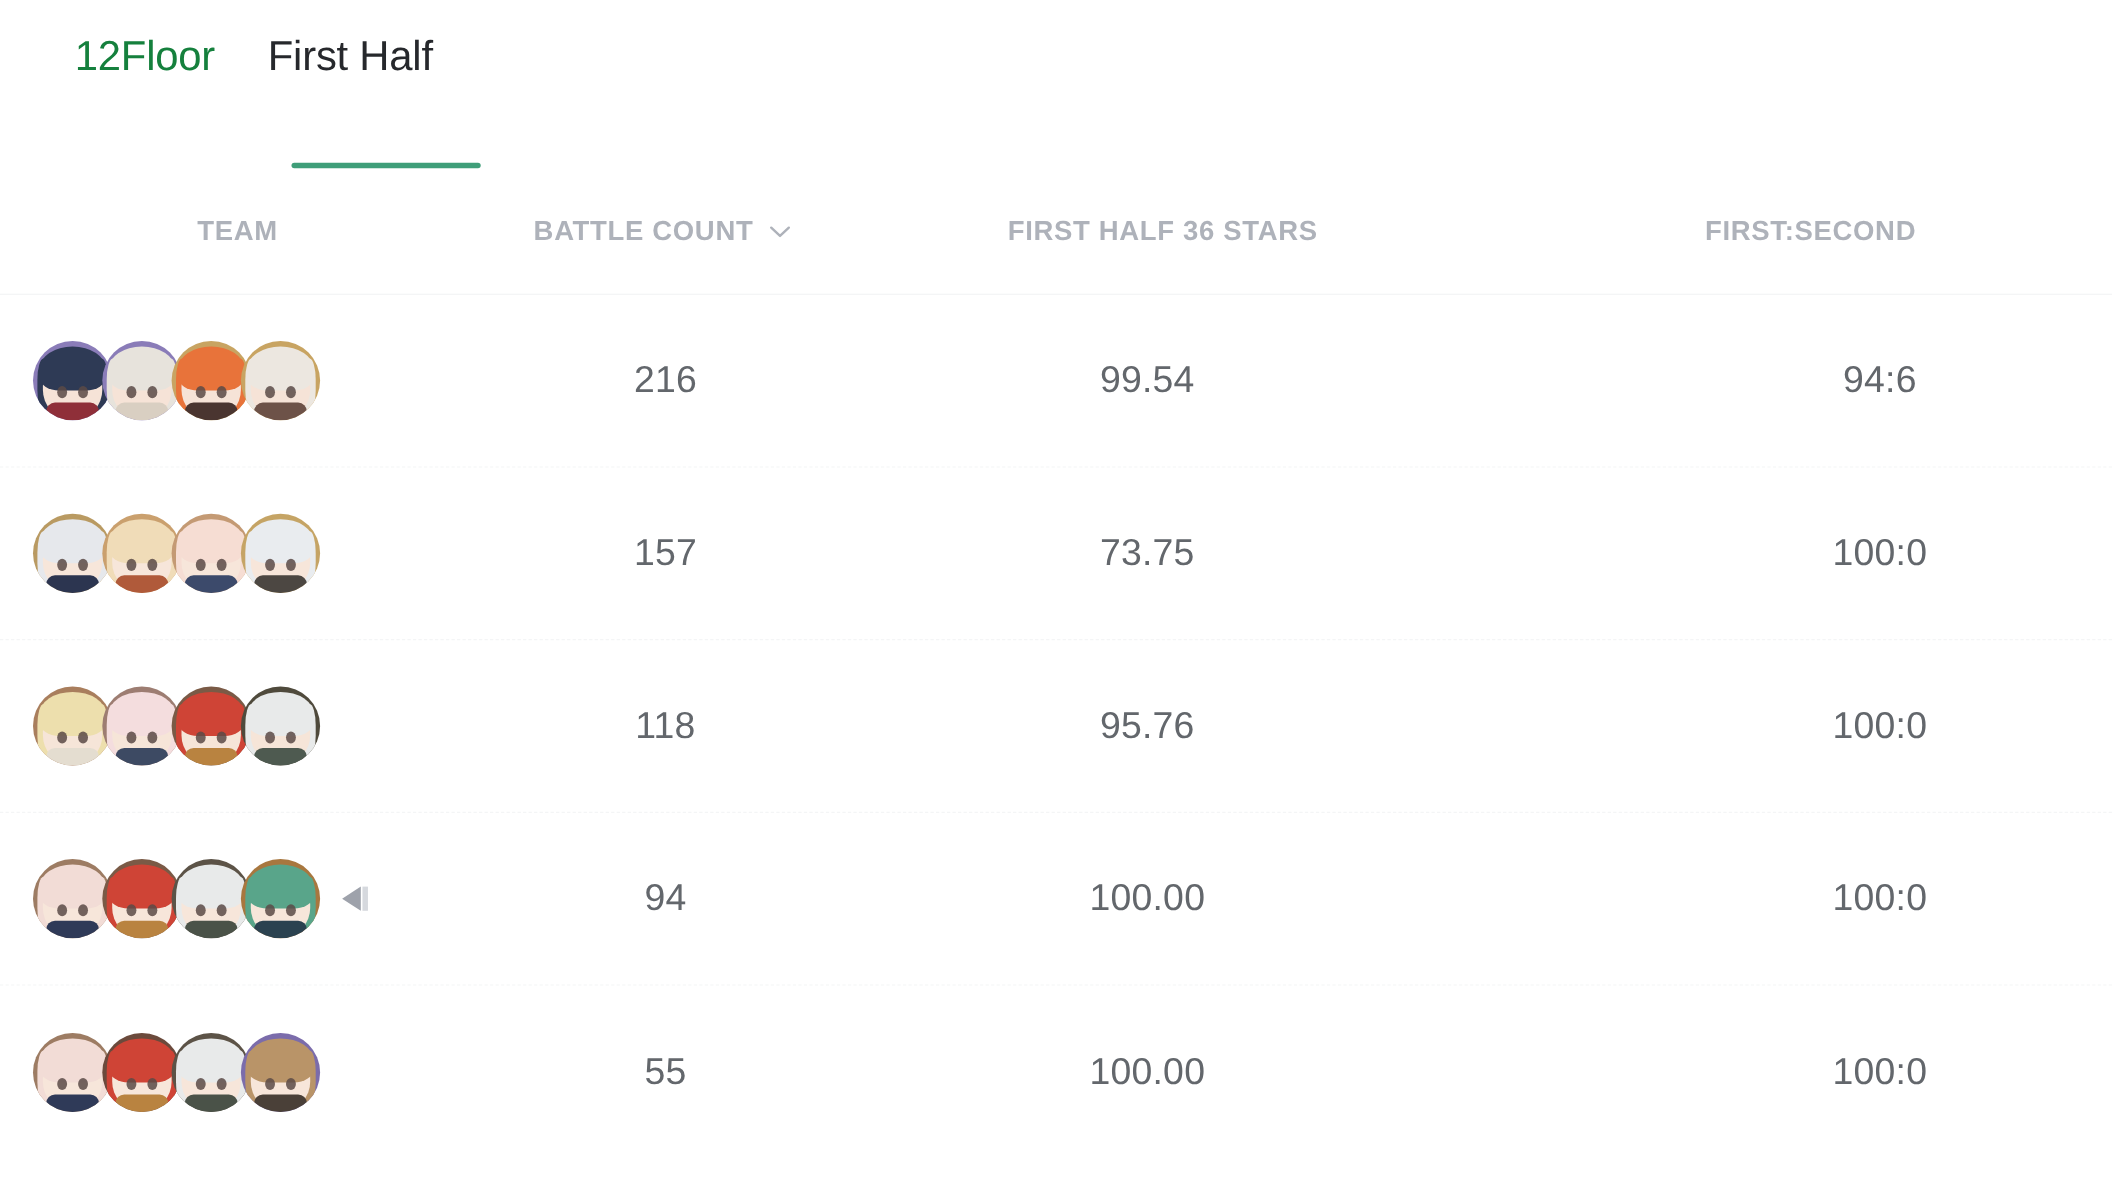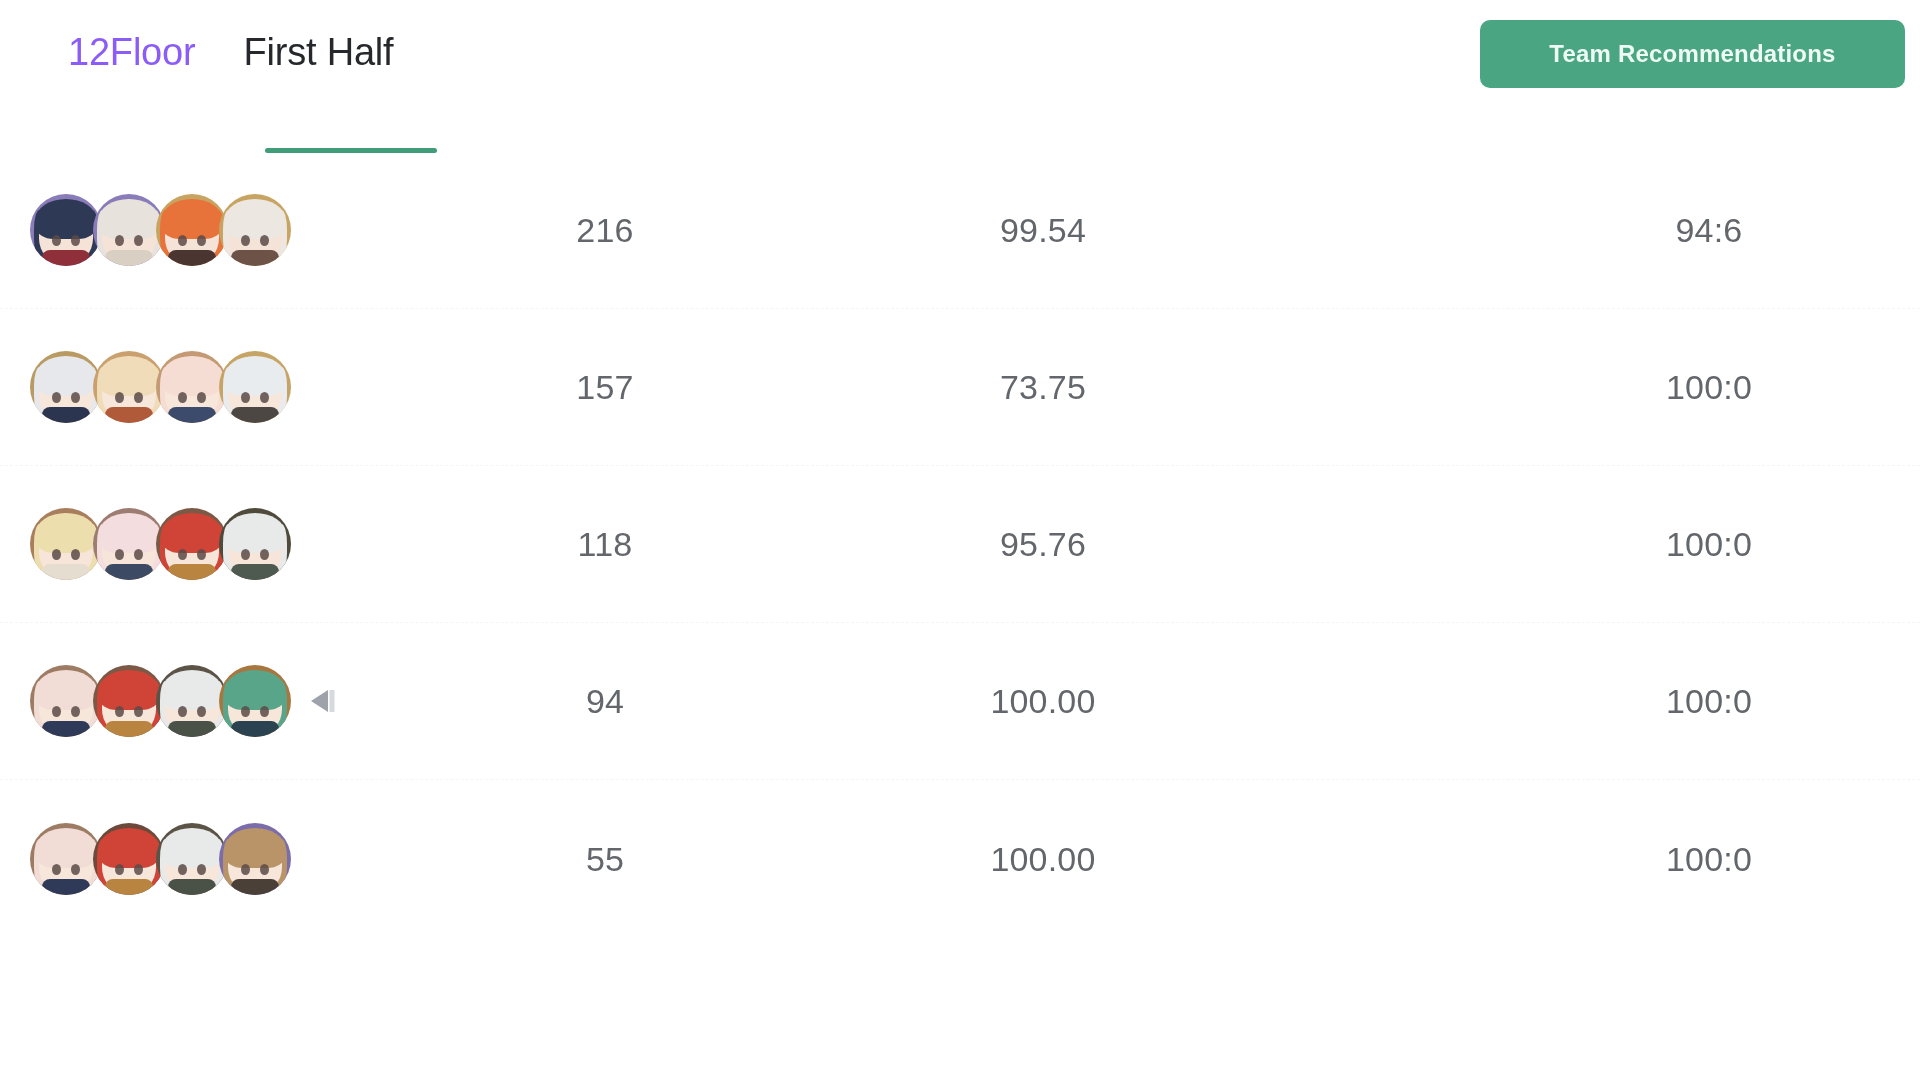--- a/index.html
+++ b/index.html
@@ -16,21 +16,21 @@
     position: absolute; left: 0; top: 0; width: 1920px; height: 152px;
   }
   .tabs {
     position: absolute; left: 68px; top: 30px;
     display: flex; align-items: baseline; gap: 0;
   }
   .tab {
     font-size: 38px; letter-spacing: -0.2px; line-height: 1.2;
     white-space: nowrap; cursor: pointer;
   }
-  .tab.floor { color: #8b5cf6; font-weight: 400; margin-right: 48px; }
+  .tab.floor { color: #15803d; font-weight: 400; margin-right: 48px; }
   .tab.active { color: #26282c; font-weight: 400; position: relative; }
   .tab.inactive { color: #b4b8bd; font-weight: 400; margin-left: 14px; }
 
   .tab-underline {
     position: absolute; left: 265px; top: 148px;
     width: 172px; height: 5px; border-radius: 3px;
     background: #3f9e79;
   }
 
   .rec-btn {
@@ -132,25 +132,43 @@
 <body>
 
 <div id="root">
 
   <div class="tabbar">
     <div class="tabs">
       <span class="tab floor">12Floor</span>
       <span class="tab active">First Half</span>
     </div>
     <div class="tab-underline"></div>
-    <button class="rec-btn">Team Recommendations</button>
   </div>
 
   <div class="table">
 
+    <div class="thead">
+      <div class="th th-team">
+        <span>TEAM</span>
+      </div>
+      <div class="th th-battle">
+        <span>BATTLE COUNT</span>
+        <span class="chev">
+          <svg width="20" height="12" viewBox="0 0 20 12">
+            <path d="M2 2 L10 9.5 L18 2" fill="none" stroke="#aeb2ba" stroke-width="2.2" stroke-linecap="round" stroke-linejoin="round"></path>
+          </svg>
+        </span>
+      </div>
+      <div class="th th-stars">
+        <span>FIRST HALF 36 STARS</span>
+      </div>
+      <div class="th th-ratio">
+        <span>FIRST:SECOND</span>
+      </div>
+    </div>
 
     <div id="tbody">
         <div class="row">
           <div class="team-cell">
             <div class="avatars">
               <div class="avatar" style="background: rgb(138, 124, 184);">
                 <div class="hairside-l" style="background:#2e3a55"></div>
                 <div class="hairside-r" style="background:#2e3a55"></div>
                 <div class="face" style="background:#f6e3d7"></div>
                 <div class="hair" style="background:#2e3a55"></div>

